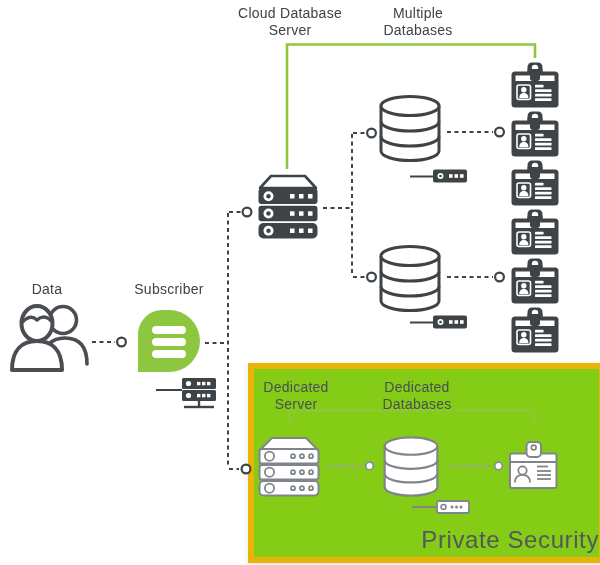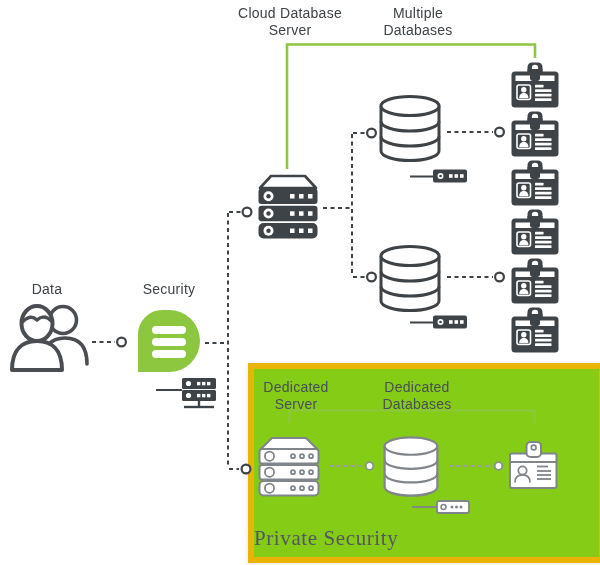--- a/index.html
+++ b/index.html
@@ -13,22 +13,22 @@
     position:absolute;z-index:4;text-align:center;white-space:pre-line;
     font-size:14px;line-height:1.18;font-weight:500;letter-spacing:.25px;color:#3e4347;
   }
   .lbl.boxlbl{color:#4b4f54;}
   .private-box{
     position:absolute;left:248px;top:363px;width:345px;height:188px;z-index:1;
     background:#84cc16;border:6px solid #eab308;box-shadow:0 2px 6px rgba(0,0,0,.10);
   }
   .private-box .lbl{position:absolute;}
   .ptitle{
-    position:absolute;left:0;top:157px;width:100%;text-align:left;z-index:4;
-    font-size:21px;font-weight:400;letter-spacing:.6px;color:#54585c;font-family:Liberation Serif, serif;
+    position:absolute;left:0;top:157px;width:100%;text-align:right;z-index:4;
+    font-size:24px;font-weight:400;letter-spacing:.6px;color:#54585c;
   }
   .logo{
     position:absolute;left:138px;top:310px;width:62px;height:62px;z-index:3;
     background:#8dc63f;border-radius:44% 56% 56% 0 / 44% 56% 56% 0;
   }
   .logo .bar{
     position:absolute;left:14px;width:34px;height:8.5px;border-radius:4.5px;background:#ffffff;display:block;
   }
   .logo .b1{top:15.5px;} .logo .b2{top:27.5px;} .logo .b3{top:39.5px;}
 </style>
@@ -231,21 +231,21 @@
       <circle cx="369.5" cy="466" r="3.8"></circle>
       <circle cx="498.5" cy="466" r="3.8"></circle>
     </g>
   </svg>
 
   <div class="lbl" style="left:7px;top:281px;width:80px;">Data</div>
   <svg class="ic" style="left:10px;top:300px;" width="80" height="72">
       <use href="#sym-users"></use>
     </svg>
 
-  <div class="lbl" style="left:129px;top:281px;width:80px;">Security</div>
+  <div class="lbl" style="left:129px;top:281px;width:80px;">Subscriber</div>
   <div class="logo">
     <i class="bar b1"></i>
     <i class="bar b2"></i>
     <i class="bar b3"></i>
   </div>
   <svg class="ic" style="left:156px;top:376px;" width="62" height="34">
       <use href="#sym-mini-stand"></use>
     </svg>
 
   <div class="lbl" style="left:230px;top:5px;width:120px;">Cloud Database

